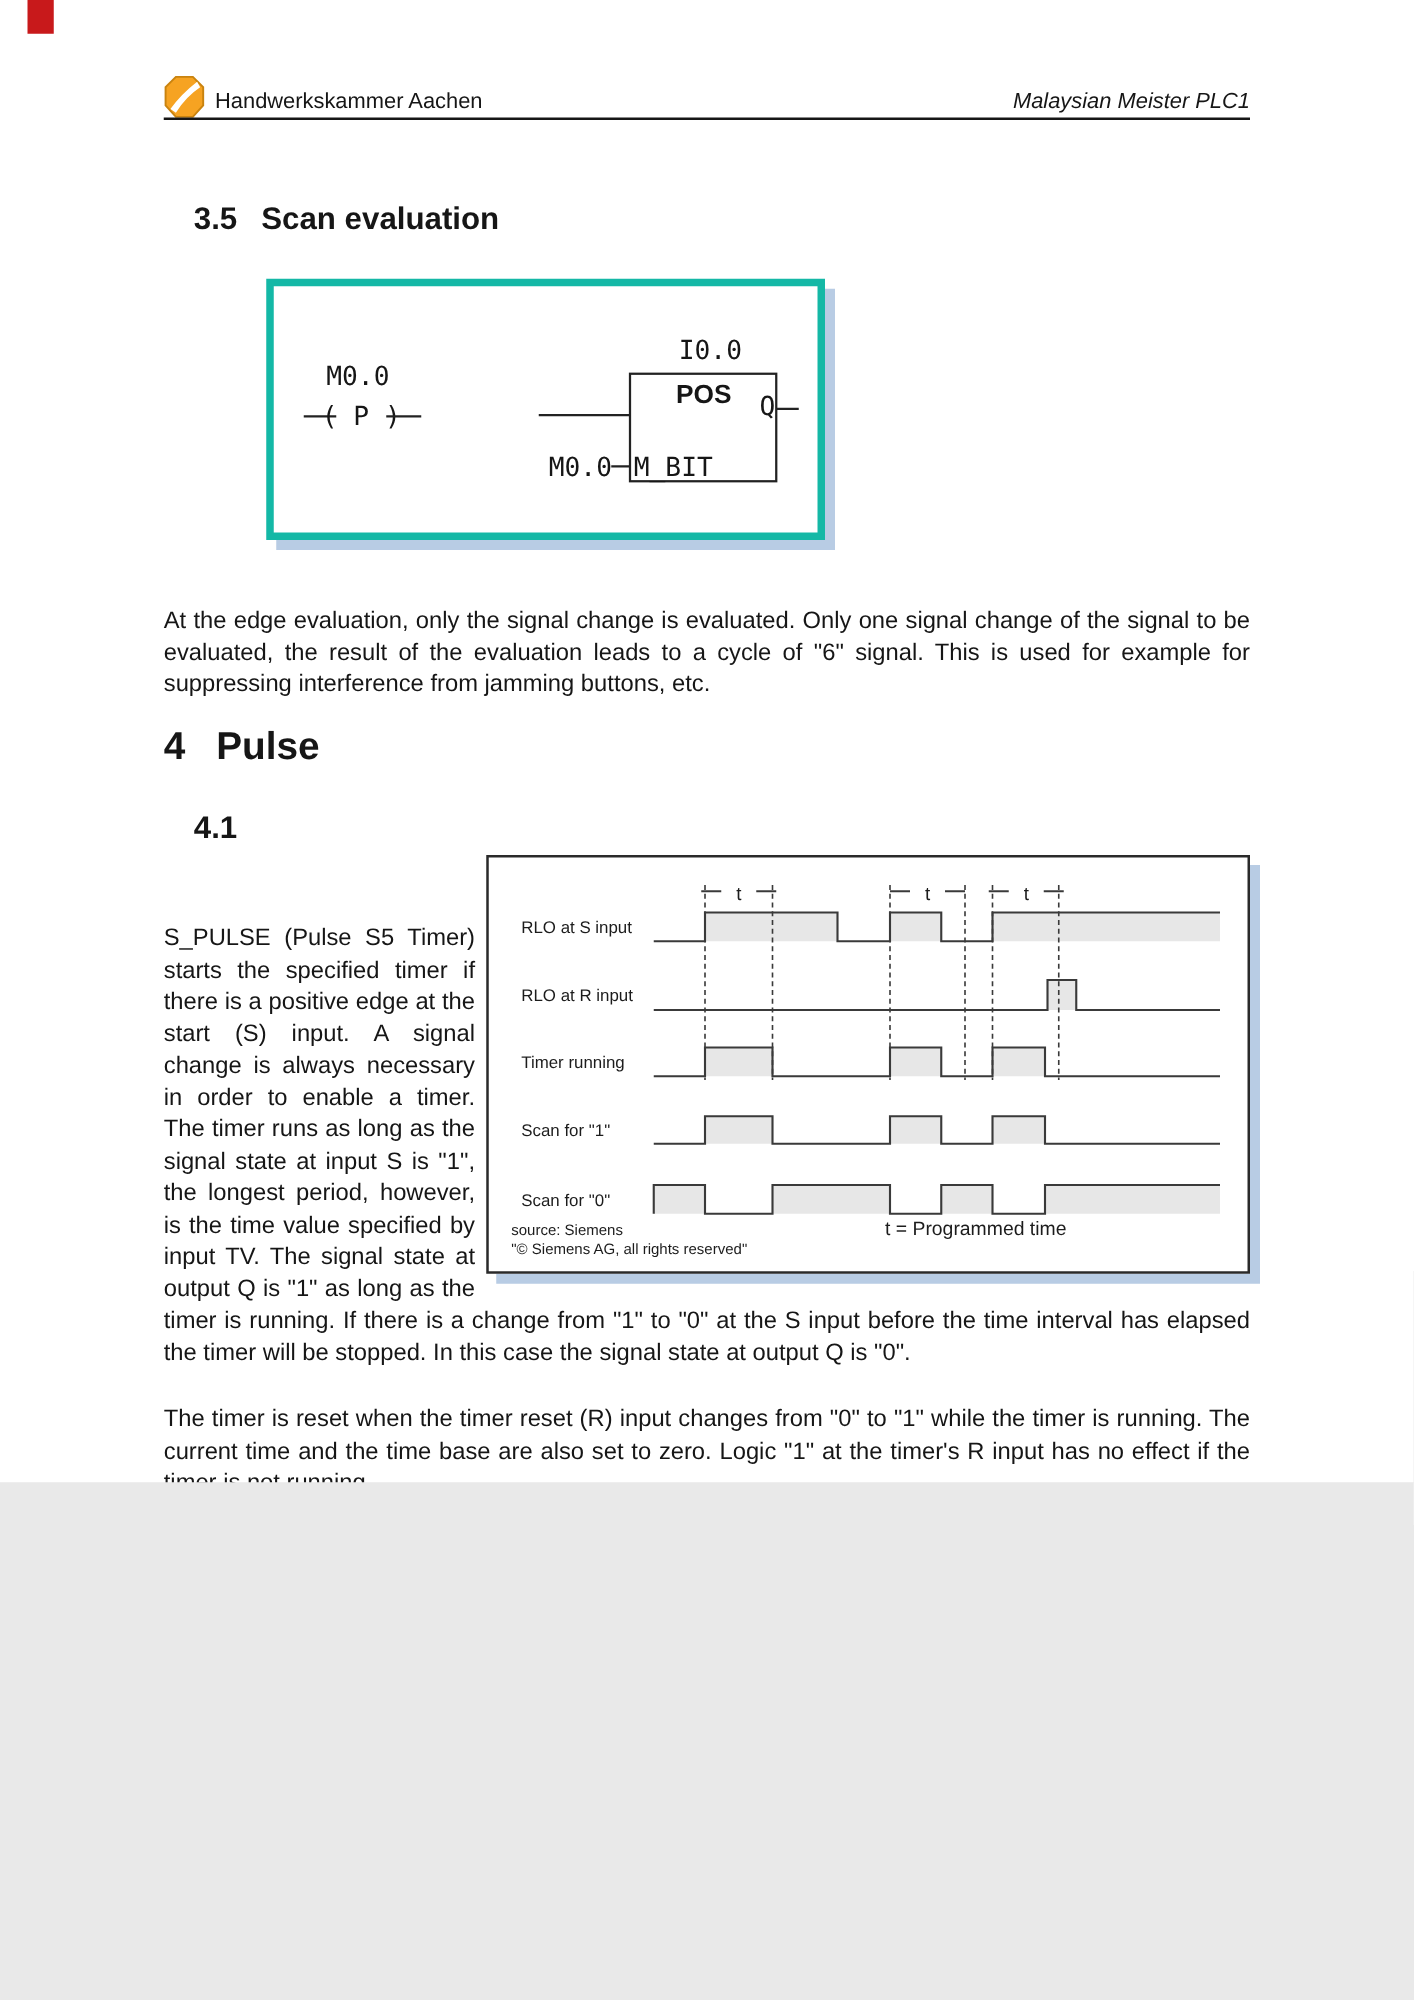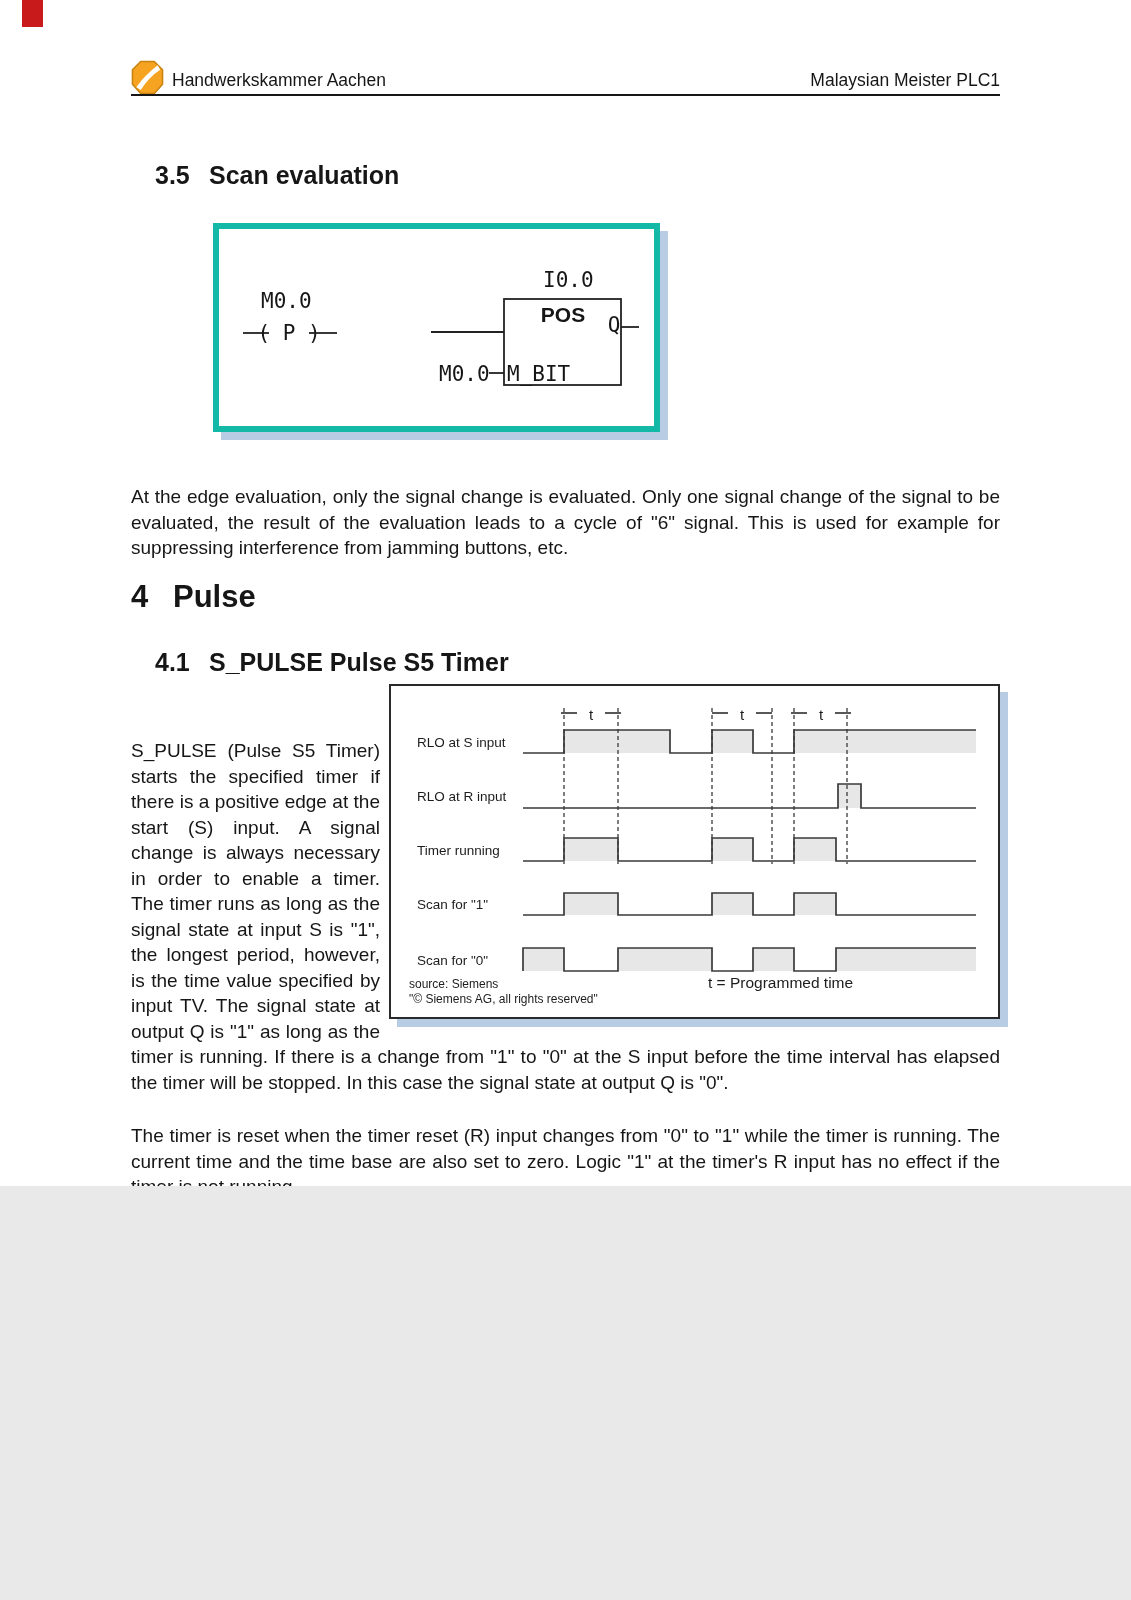--- a/index.html
+++ b/index.html
@@ -3,21 +3,21 @@
 <meta charset="utf-8">
 <style>
   html,body{margin:0;padding:0;background:#e9e9e9;}
   .page{position:relative;width:1131px;height:1186px;margin:0 auto;background:#ffffff;
         font-family:"Liberation Sans",sans-serif;color:#161616;overflow:hidden;}
 
   .red-mark{position:absolute;left:22px;top:0;width:21px;height:27px;background:#C8191B;}
 
   .logo{position:absolute;left:131px;top:60px;width:33px;height:35px;}
   .hdr-left{position:absolute;left:172px;top:70px;font-size:17.5px;}
-  .hdr-right{position:absolute;right:131px;top:70px;font-size:17.5px;}
+  .hdr-right{position:absolute;right:131px;top:70px;font-size:17.5px;font-style:italic;}
   .hdr-rule{position:absolute;left:131px;top:94px;width:869px;height:2px;background:#161616;}
 
   .hsec{position:absolute;left:131px;display:flex;font-weight:bold;}
   .h2sec{font-size:25px;}
   .h2sec .num{width:54px;flex:none;margin-left:24px;}
   .h1sec{font-size:31px;}
   .h1sec .num{width:42px;flex:none;}
   #h35{top:161px;}
   #h4{top:579px;}
   #h41{top:648px;}
@@ -91,21 +91,20 @@
 
   <p class="p35">At the edge evaluation, only the signal change is evaluated. Only one signal change of the signal to be evaluated, the result of the evaluation leads to a cycle of "6" signal. This is used for example for suppressing interference from jamming buttons, etc.</p>
 
   <div class="hsec h1sec" id="h4">
     <span class="num">4</span>
     <span>Pulse</span>
   </div>
 
   <div class="hsec h2sec" id="h41">
     <span class="num">4.1</span>
-    <span>S_PULSE Pulse S5 Timer</span>
   </div>
 
   <div class="s41body">
     <div class="fig-wrap">
       <div class="timing-fig">
         <svg id="timing-svg" width="607" height="331" viewBox="0 0 607 331">
             <rect x="173" y="44" width="106" height="23" fill="#E7E7E7"></rect>
             <rect x="321" y="44" width="41" height="23" fill="#E7E7E7"></rect>
             <rect x="403" y="44" width="182" height="23" fill="#E7E7E7"></rect>
             <rect x="447" y="98" width="23" height="24" fill="#E7E7E7"></rect>

